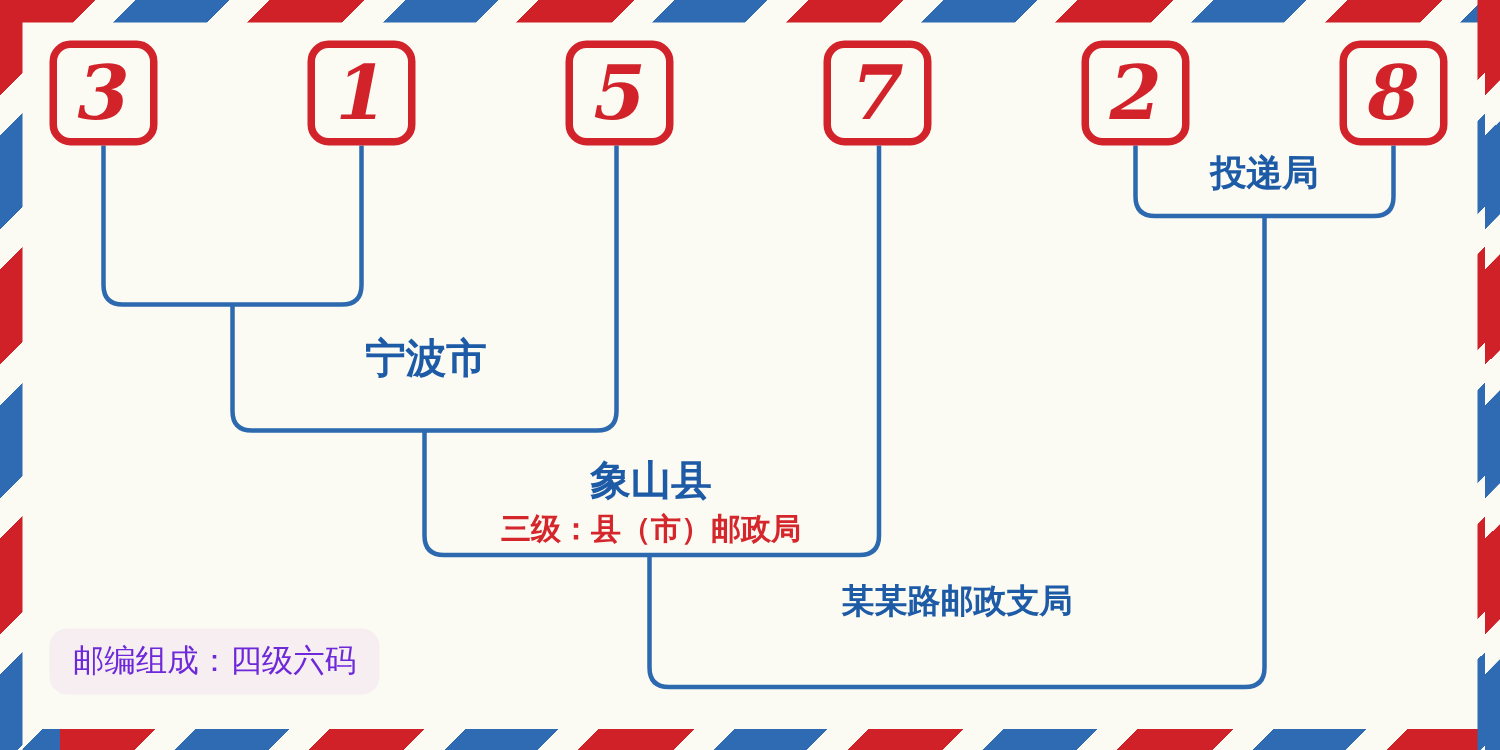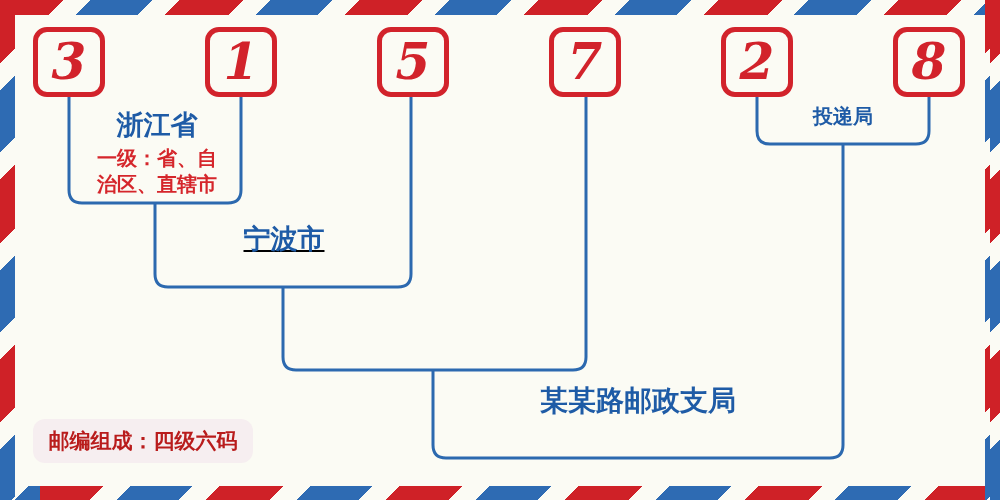--- a/index.html
+++ b/index.html
@@ -43,37 +43,37 @@
     text-align:center;
   }
   .dgx0{left:33px;} .dgx1{left:205px;} .dgx2{left:377px;}
   .dgx3{left:549px;} .dgx4{left:721px;} .dgx5{left:893px;}
 
   .label-group{position:absolute;text-align:center;}
   .place{
     color:#1e5ba6;font-weight:bold;font-size:27px;line-height:30px;
     margin-bottom:5px;white-space:nowrap;
   }
-  .place.small{font-size:28px;line-height:26px;}
-  .place.mid{font-size:20px;line-height:26px;margin-bottom:0;}
+  .place.small{font-size:22px;line-height:26px;}
+  .place.mid{font-size:24px;line-height:26px;margin-bottom:0;}
   .desc{
     color:#d5262b;font-weight:bold;font-size:20px;line-height:26px;
     white-space:nowrap;
   }
   .lg1{left:62px;top:110px;width:190px;}
-  .lg2{left:174px;top:224px;width:220px;text-decoration:underline;}
+  .lg2{left:174px;top:224px;width:220px;}
   .lg3{left:294px;top:305px;width:280px;}
   .lg4{left:478px;top:388px;width:320px;}
   .lg4 .desc{line-height:24px;margin-top:8px;}
   .lg5{left:763px;top:103px;width:160px;}
 
   .badge{
     position:absolute;left:33px;top:419px;width:220px;height:44px;
     background:#f6eef0;border-radius:12px;
-    color:#b91c1c;font-weight:bold;font-size:21px;line-height:44px;
+    color:#6d28d9;font-weight:normal;font-size:21px;line-height:44px;
     text-align:center;
   }
 </style>
 </head>
 <body>
 
 <div class="canvas">
 
   <div class="strip top"></div>
   <div class="strip bottom"></div>
@@ -88,30 +88,29 @@
     <path d="M757 97 V131 Q757 144 770 144 H916 Q929 144 929 131 V97"></path>
   </svg>
 
   <div class="digit-box dgx0">3</div>
   <div class="digit-box dgx1">1</div>
   <div class="digit-box dgx2">5</div>
   <div class="digit-box dgx3">7</div>
   <div class="digit-box dgx4">2</div>
   <div class="digit-box dgx5">8</div>
 
-  <div class="label-group lg1">
-    <div class="place">浙江省</div>
-    <div class="desc">一级：省、自</div>
-    <div class="desc">治区、直辖市</div>
-  </div>
 
   <div class="label-group lg2">
     <div class="place">宁波市</div>
   </div>
 
+  <div class="label-group lg3">
+    <div class="place">象山县</div>
+    <div class="desc">三级：县（市）邮政局</div>
+  </div>
 
   <div class="label-group lg4">
     <div class="place small">某某路邮政支局</div>
   </div>
 
   <div class="label-group lg5">
     <div class="place mid">投递局</div>
   </div>
 
   <div class="badge">邮编组成：四级六码</div>

